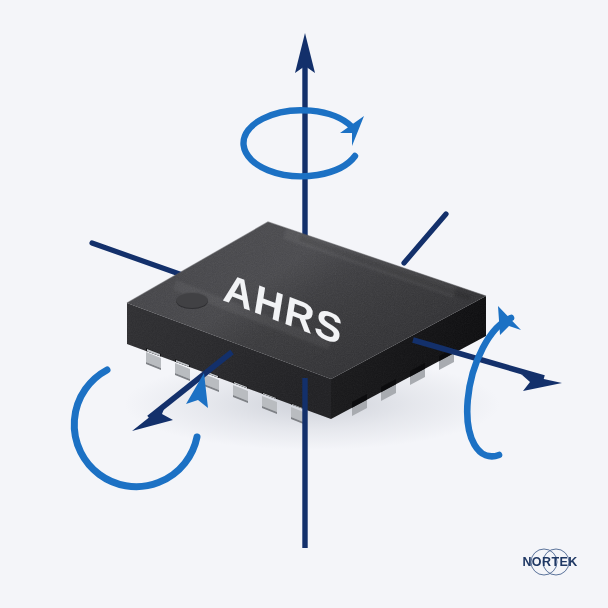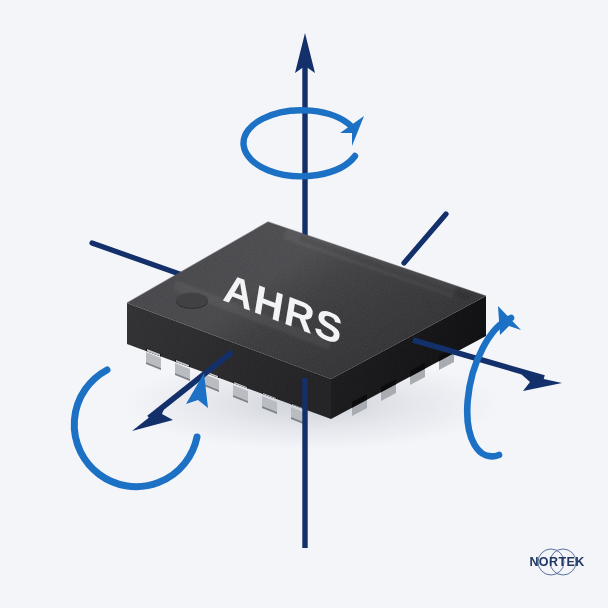--- a/index.html
+++ b/index.html
@@ -7,21 +7,21 @@
   body{
     width:608px;height:608px;
     background:#f4f5f9;
     font-family:"Liberation Sans", sans-serif;
     overflow:hidden;
   }
   #stage{position:relative;width:608px;height:608px;background:#f4f5f9;}
   #scene{position:absolute;left:0;top:0;width:608px;height:608px;}
   .logo-wrap{
     position:absolute;
-    right:12px;bottom:20px;
+    right:19px;bottom:20px;
     width:78px;height:52px;
   }
 </style>
 </head>
 <body style="background: rgb(244, 245, 249);">
 
 <div id="stage">
 
   <svg id="scene" viewBox="0 0 608 608">
     <defs>

